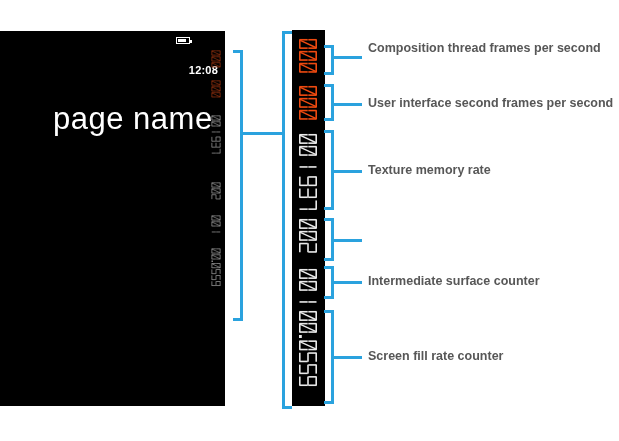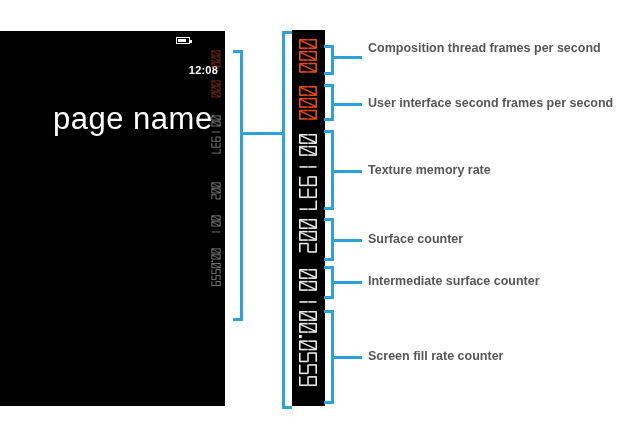--- a/index.html
+++ b/index.html
@@ -487,16 +487,15 @@
       <div class="blue" style="left:334px;top:281px;width:28px;height:3px"></div>
       <div class="blue" style="left:331px;top:310px;width:3px;height:94px"></div>
       <div class="blue" style="left:324px;top:310px;width:10px;height:3px"></div>
       <div class="blue" style="left:324px;top:401px;width:10px;height:3px"></div>
       <div class="blue" style="left:334px;top:356px;width:28px;height:3px"></div>
     </div>
 
   <span class="callout-label" style="top:40px">Composition thread frames per second</span>
   <span class="callout-label" style="top:95px">User interface second frames per second</span>
   <span class="callout-label" style="top:162px">Texture memory rate</span>
-  <span class="callout-label" style="top:231px">Surface counter</span>
   <span class="callout-label" style="top:273px">Intermediate surface counter</span>
   <span class="callout-label" style="top:348px">Screen fill rate counter</span>
 </div>
 
 </body></html>

